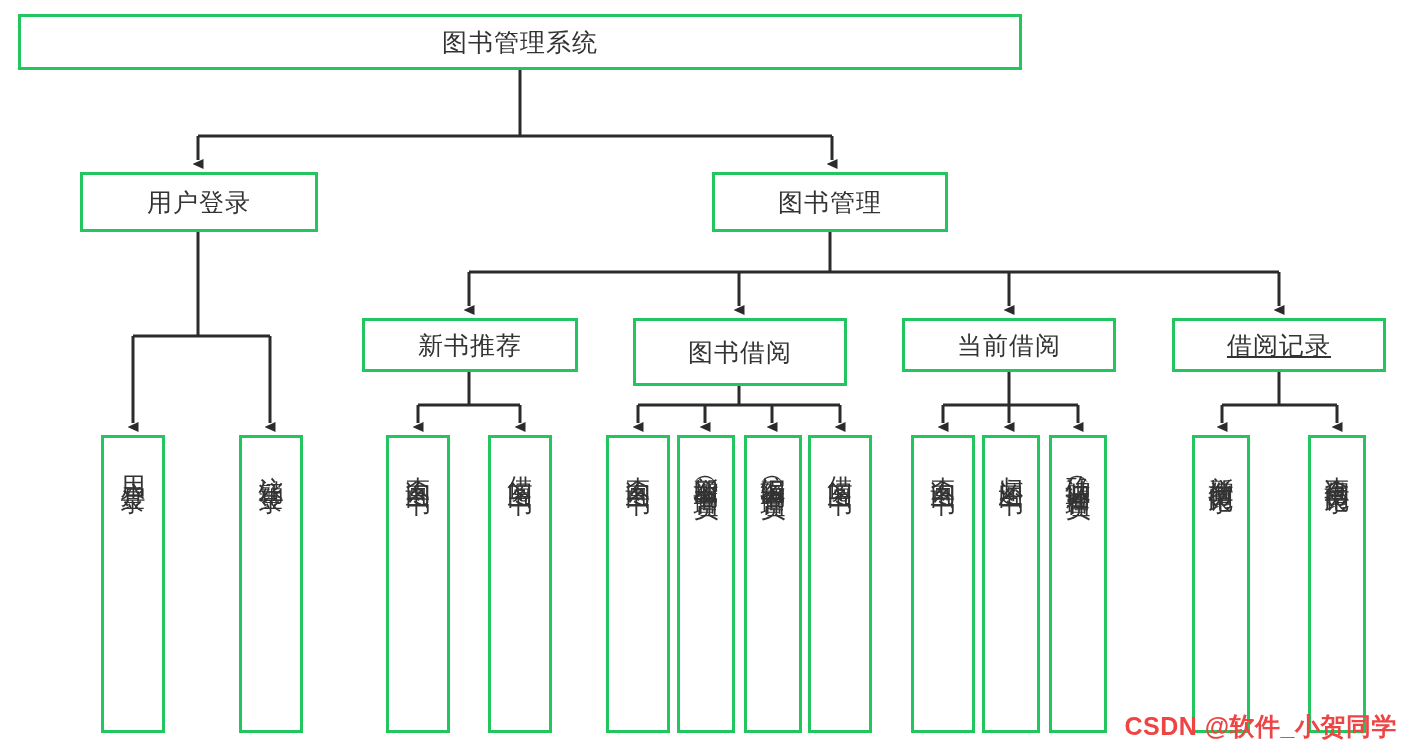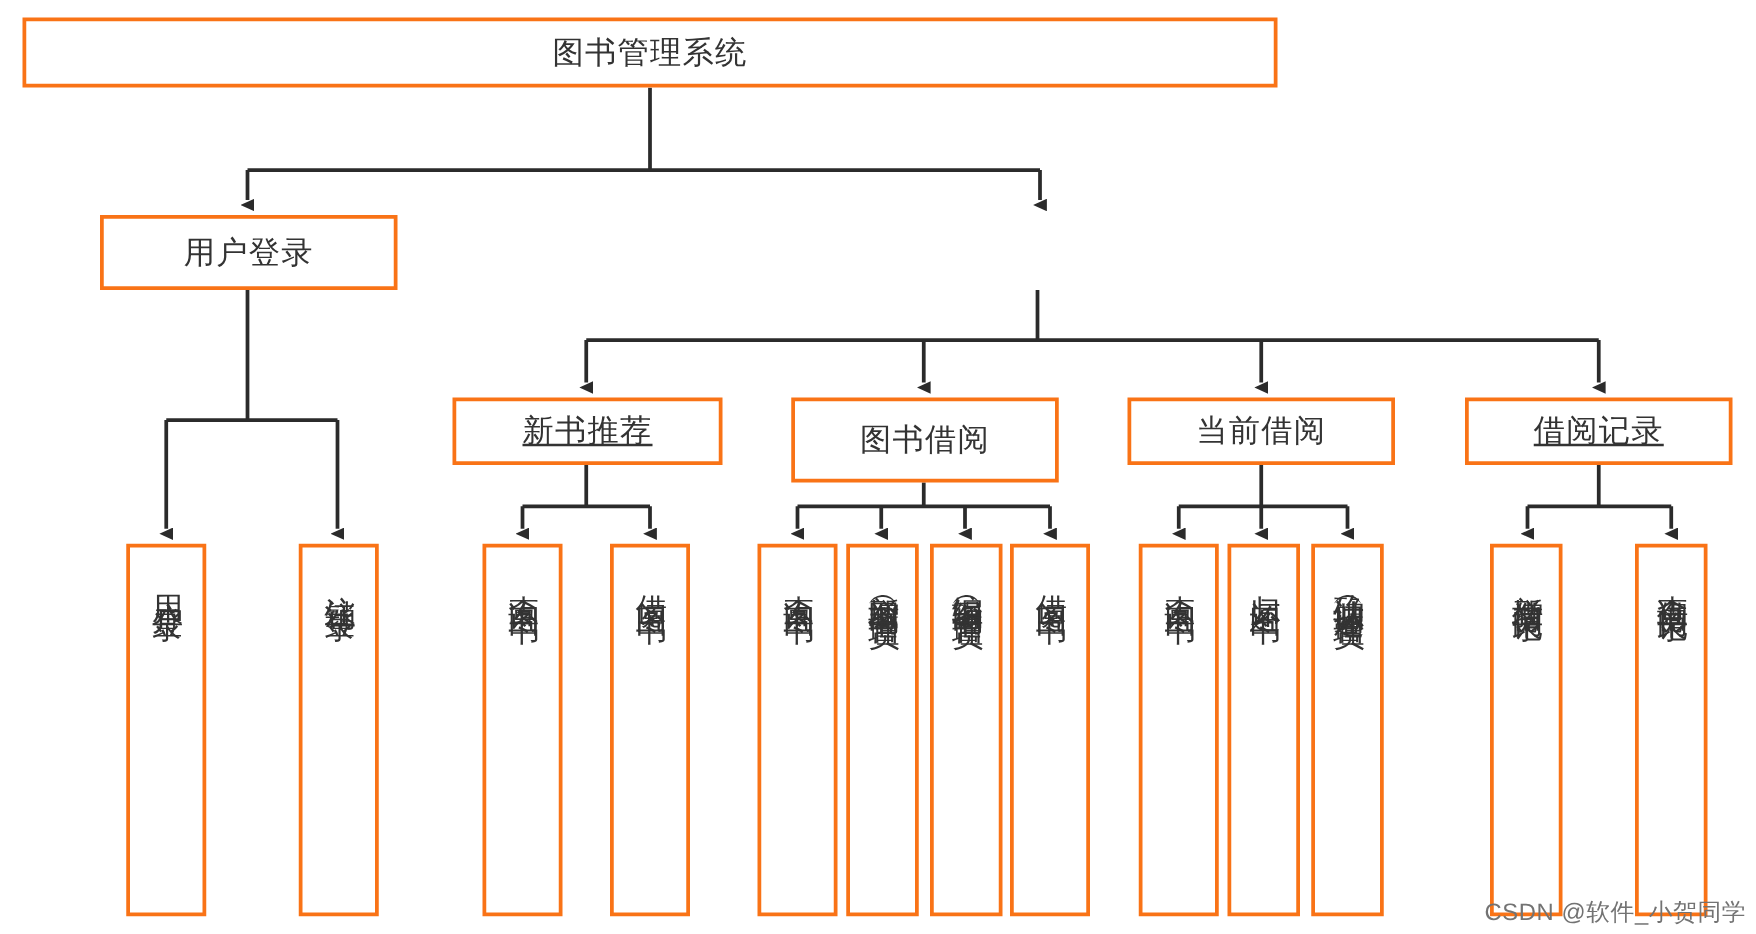--- a/index.html
+++ b/index.html
@@ -22,21 +22,21 @@
     position: absolute;
     left: 0;
     top: 0;
     width: 1405px;
     height: 747px;
     pointer-events: none;
   }
   .node {
     position: absolute;
     box-sizing: border-box;
-    border: 3px solid #f97316;
+    border: 3px solid #22c55e;
     background: #ffffff;
     display: flex;
     align-items: center;
     justify-content: center;
     color: #333333;
   }
   .node.horiz .label {
     font-size: 25px;
     line-height: 1.15;
     letter-spacing: 1px;
@@ -55,24 +55,25 @@
     line-height: 1;
     white-space: nowrap;
   }
   .node.vert.tall .label {
     letter-spacing: 3px;
   }
   .watermark {
     position: absolute;
     right: 8px;
     bottom: 4px;
-    font-size: 19px;
-    color: #737373;
+    font-size: 25px;
+    color: #ef4444;
     white-space: nowrap;
     letter-spacing: 0.5px;
+    font-weight: bold;
   }
 </style>
 </head>
 <body>
 
 <div id="stage">
 
   <svg id="wires" viewBox="0 0 1405 747" xmlns="http://www.w3.org/2000/svg">
     <defs>
       <marker id="arw" markerWidth="10" markerHeight="11" refX="1" refY="5.5" orient="auto" markerUnits="userSpaceOnUse">
@@ -124,22 +125,25 @@
   </svg>
 
   <div class="node horiz" style="left:18px; top:14px; width:1004px; height:56px;">
     <span class="label">图书管理系统</span>
   </div>
 
   <div class="node horiz" style="left:80px; top:172px; width:238px; height:60px;">
     <span class="label">用户登录</span>
   </div>
 
-
-  <div class="node horiz" style="left:362px; top:318px; width:216px; height:54px;text-decoration:underline;">
+  <div class="node horiz" style="left:712px; top:172px; width:236px; height:60px;">
+    <span class="label">图书管理</span>
+  </div>
+
+  <div class="node horiz" style="left:362px; top:318px; width:216px; height:54px;">
     <span class="label">新书推荐</span>
   </div>
 
   <div class="node horiz" style="left:633px; top:318px; width:214px; height:68px;">
     <span class="label">图书借阅</span>
   </div>
 
   <div class="node horiz" style="left:902px; top:318px; width:214px; height:54px;text-align:center;">
     <span class="label">当前借阅</span>
   </div>

